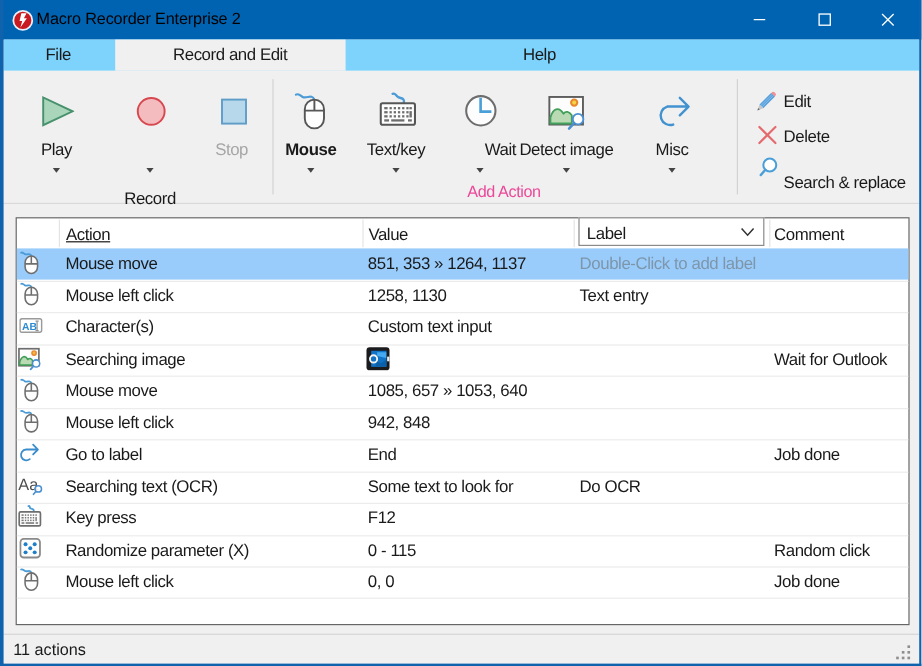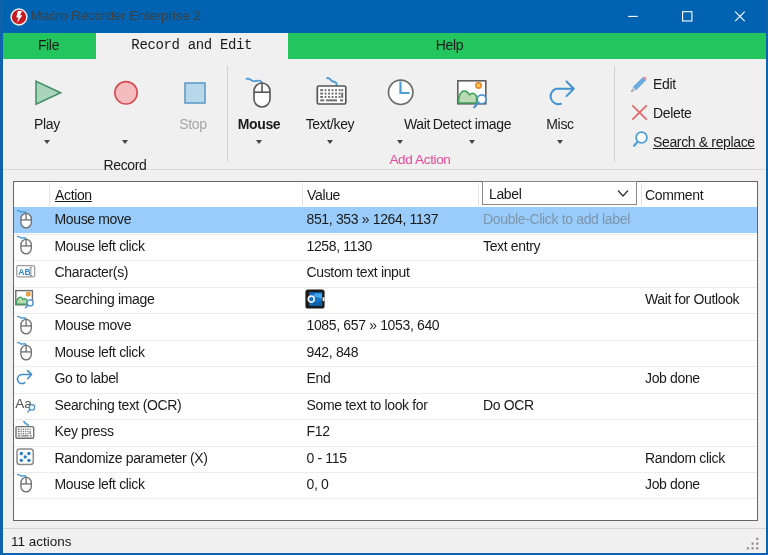--- a/index.html
+++ b/index.html
@@ -5,23 +5,23 @@
 * { margin:0; padding:0; box-sizing:border-box; }
 html,body { width:768px; height:555px; overflow:hidden; }
 body { font-family:"Liberation Sans",sans-serif; position:relative; background:#fff; color:#1a1a1a; }
 .abs { position:absolute; }
 
 #brdL { left:0; top:0; width:2.5px; height:555px; background:#0f63ad; }
 #brdR { right:0; top:0; width:2.5px; height:555px; background:#0f63ad; }
 #brdB { left:0; bottom:0; width:768px; height:2.5px; background:#0f63ad; }
 
 #title { left:0; top:0; width:768px; height:33.2px; background:#0063b1; }
-#titletext { left:30.5px; top:8px; color:#404040; font-size:13.5px; letter-spacing:-0.12px; }
-
-#tabs { left:2.5px; top:33.2px; width:763px; height:25.8px; background:#22c55e; font-size:14px; letter-spacing:-0.35px; }
+#titletext { left:30.5px; top:8px; color:#000000; font-size:13.5px; letter-spacing:-0.12px; }
+
+#tabs { left:2.5px; top:33.2px; width:763px; height:25.8px; background:#7dd3fc; font-size:14px; letter-spacing:-0.35px; }
 .tab { position:absolute; top:0; height:25.8px; line-height:25.3px; text-align:center; }
 
 #ribbon { left:2.5px; top:59px; width:763px; height:111px; background:#f0f0f0; border-bottom:1px solid #d9d9d9; }
 #midband { left:2.5px; top:170px; width:763px; height:358px; background:#f0f0f0; }
 .rlabel { position:absolute; font-size:14px; text-align:center; white-space:nowrap; letter-spacing:-0.35px; }
 .rsep { position:absolute; width:1px; background:#d2d2d2; }
 .drop { position:absolute; width:0; height:0; border-left:3.5px solid transparent; border-right:3.5px solid transparent; border-top:4px solid #444; }
 
 #table { left:13px; top:180.5px; width:745px; height:340px; background:#fff; border:1px solid #666; }
 .hsep { position:absolute; width:1px; background:#e4e4e4; top:1.5px; height:23px; }
@@ -43,21 +43,21 @@
   <g stroke="#fff" stroke-width="1.1" fill="none">
     <line x1="8.1" y1="10.4" x2="17.7" y2="10.4"></line>
     <rect x="62.6" y="5.7" width="9.3" height="9.3"></rect>
     <line x1="115.1" y1="5.6" x2="124.7" y2="15.2"></line>
     <line x1="124.7" y1="5.6" x2="115.1" y2="15.2"></line>
   </g>
 </svg>
 
 <div class="abs" id="tabs">
   <div class="tab" style="left:0;width:92px;">File</div>
-  <div class="tab" style="left:93px;width:192.5px;background:#f0f0f0;font-family:Liberation Mono, monospace;">Record and Edit</div>
+  <div class="tab" style="left:93px;width:192.5px;background:#f0f0f0;">Record and Edit</div>
   <div class="tab" style="left:402.5px;width:89px;">Help</div>
 </div>
 
 <div class="abs" id="ribbon"></div>
 <div class="abs" id="midband"></div>
 <div class="abs rsep" style="left:227px;top:66px;height:96px;"></div>
 <div class="abs rsep" style="left:614px;top:66px;height:96px;"></div>
 
 <svg class="abs" style="left:34px;top:79px" width="28" height="27" viewBox="0 0 28 27">
   <polygon points="2,2.2 2,25.3 26.5,13.75" fill="#a9d5bb" stroke="#47916c" stroke-width="1.6"></polygon>
@@ -156,21 +156,21 @@
   <g stroke="#e56a6e" stroke-width="1.8" stroke-linecap="round">
     <line x1="1.8" y1="1.8" x2="15.2" y2="15.2"></line>
     <line x1="15.2" y1="1.8" x2="1.8" y2="15.2"></line>
   </g>
 </svg>
 <div class="abs rlabel" style="left:653px;top:104.5px;text-align:left;">Delete</div>
 <svg class="abs" style="left:632px;top:130px" width="18" height="19" viewBox="0 0 18 19">
   <circle cx="9.5" cy="7.5" r="5.4" fill="#fff" stroke="#4a9fd8" stroke-width="1.7"></circle>
   <line x1="5.6" y1="11.7" x2="2" y2="15.8" stroke="#4a9fd8" stroke-width="2.1" stroke-linecap="round"></line>
 </svg>
-<div class="abs rlabel" style="left:653px;top:134px;text-align:right;text-decoration:underline;">Search &amp; replace</div>
+<div class="abs rlabel" style="left:653px;top:144px;text-align:right;">Search &amp; replace</div>
 
 <div class="abs" id="table"></div>
 
 <div class="abs hsep" style="left:49px;top:182.5px;"></div>
 <div class="abs hsep" style="left:301.5px;top:182.5px;"></div>
 <div class="abs hsep" style="left:641px;top:182.5px;"></div>
 <div class="abs hsep" style="left:477.5px;top:182.5px;"></div>
 <div class="abs cell" style="left:55.0px;top:187.0px;text-decoration:underline;">Action</div>
 <div class="abs cell" style="left:307.0px;top:187.0px;">Value</div>
 <div class="abs cell" style="left:645.0px;top:187.0px;">Comment</div>

